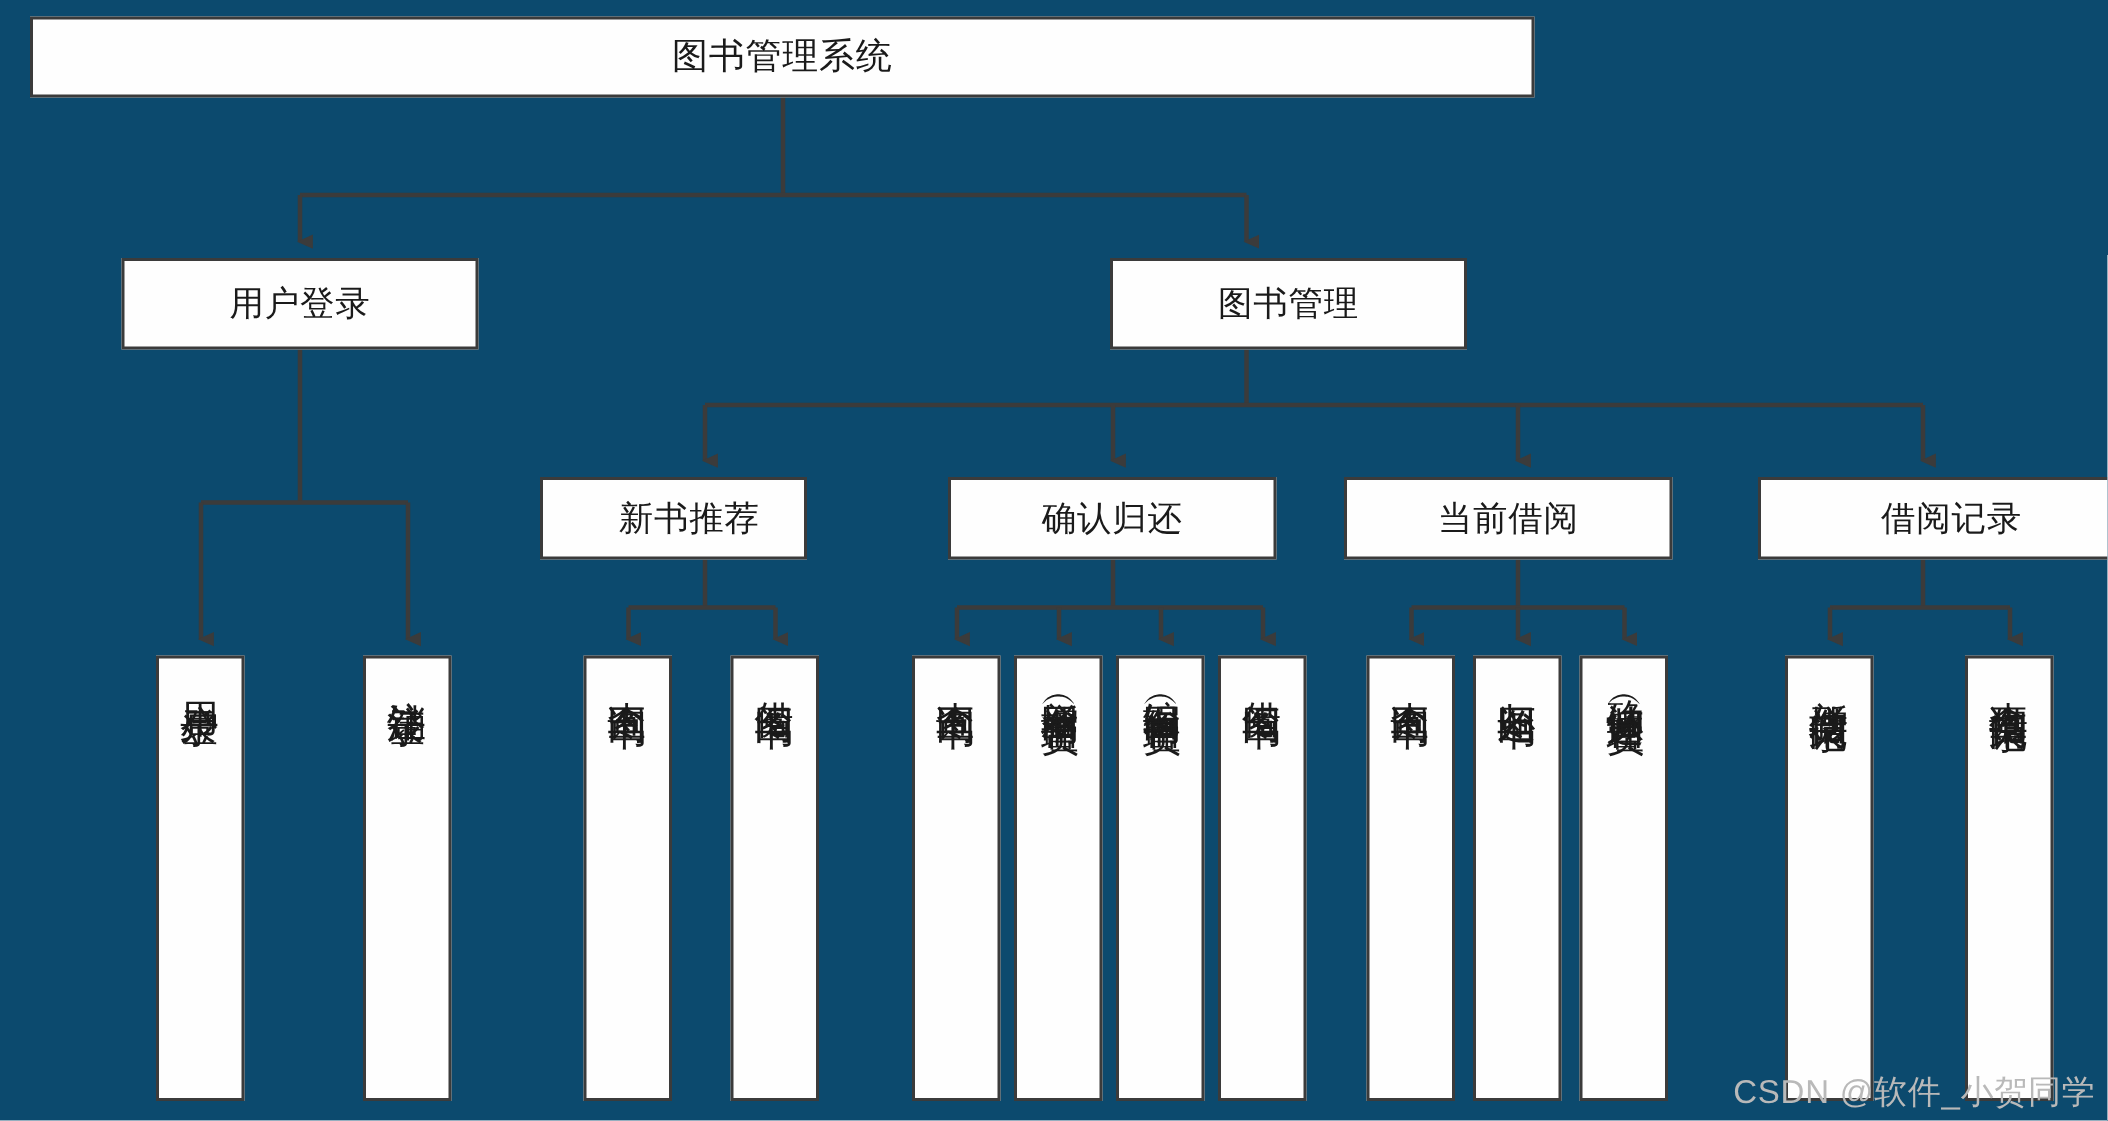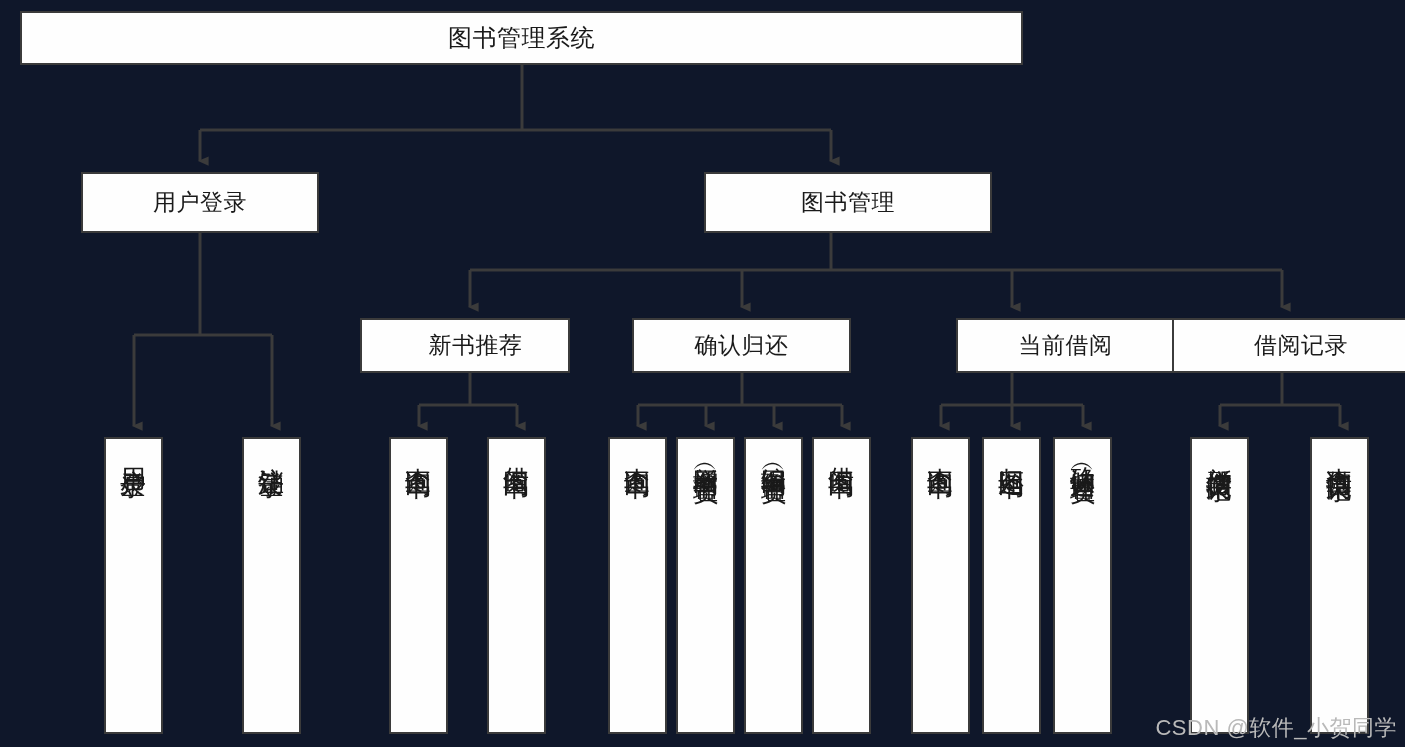--- a/index.html
+++ b/index.html
@@ -8,21 +8,21 @@
     padding: 0;
     background: #ffffff;
   }
   body {
     font-family: "Liberation Sans", "DejaVu Sans", sans-serif;
   }
   #canvas {
     position: relative;
     width: 1405px;
     height: 747px;
-    background: #0f172a;
+    background: #0c4a6e;
     overflow: hidden;
   }
   #edges {
     position: absolute;
     left: 0;
     top: 0;
     width: 1405px;
     height: 747px;
     pointer-events: none;
   }
@@ -126,31 +126,31 @@
       </g>
   </svg>
 
   <div class="node h root" style="left: 20px; top: 11px; width: 1003px; height: 54px;">
     <span class="label">图书管理系统</span>
   </div>
 
   <div class="node h" style="left: 81px; top: 172px; width: 238px; height: 61px;">
     <span class="label">用户登录</span>
   </div>
-  <div class="node h" style="left: 704px; top: 172px; width: 288px; height: 61px;">
+  <div class="node h" style="left: 740px; top: 172px; width: 238px; height: 61px;">
     <span class="label">图书管理</span>
   </div>
 
-  <div class="node h" style="left: 360px; top: 318px; width: 210px; height: 55px; padding-left: 21px;">
+  <div class="node h" style="left: 360px; top: 318px; width: 178px; height: 55px; padding-left: 21px;">
     <span class="label">新书推荐</span>
   </div>
   <div class="node h" style="left: 632px; top: 318px; width: 219px; height: 55px;">
     <span class="label">确认归还</span>
   </div>
-  <div class="node h" style="left: 956px; top: 318px; width: 219px; height: 55px;">
+  <div class="node h" style="left: 896px; top: 318px; width: 219px; height: 55px;">
     <span class="label">当前借阅</span>
   </div>
   <div class="node h" style="left: 1172px; top: 318px; width: 258px; height: 55px;">
     <span class="label">借阅记录</span>
   </div>
 
   <div class="node v" style="left: 104px; top: 437px; width: 59px; height: 297px;">
     <span class="label">用户登录</span>
   </div>
   <div class="node v" style="left: 242px; top: 437px; width: 59px; height: 297px;">

